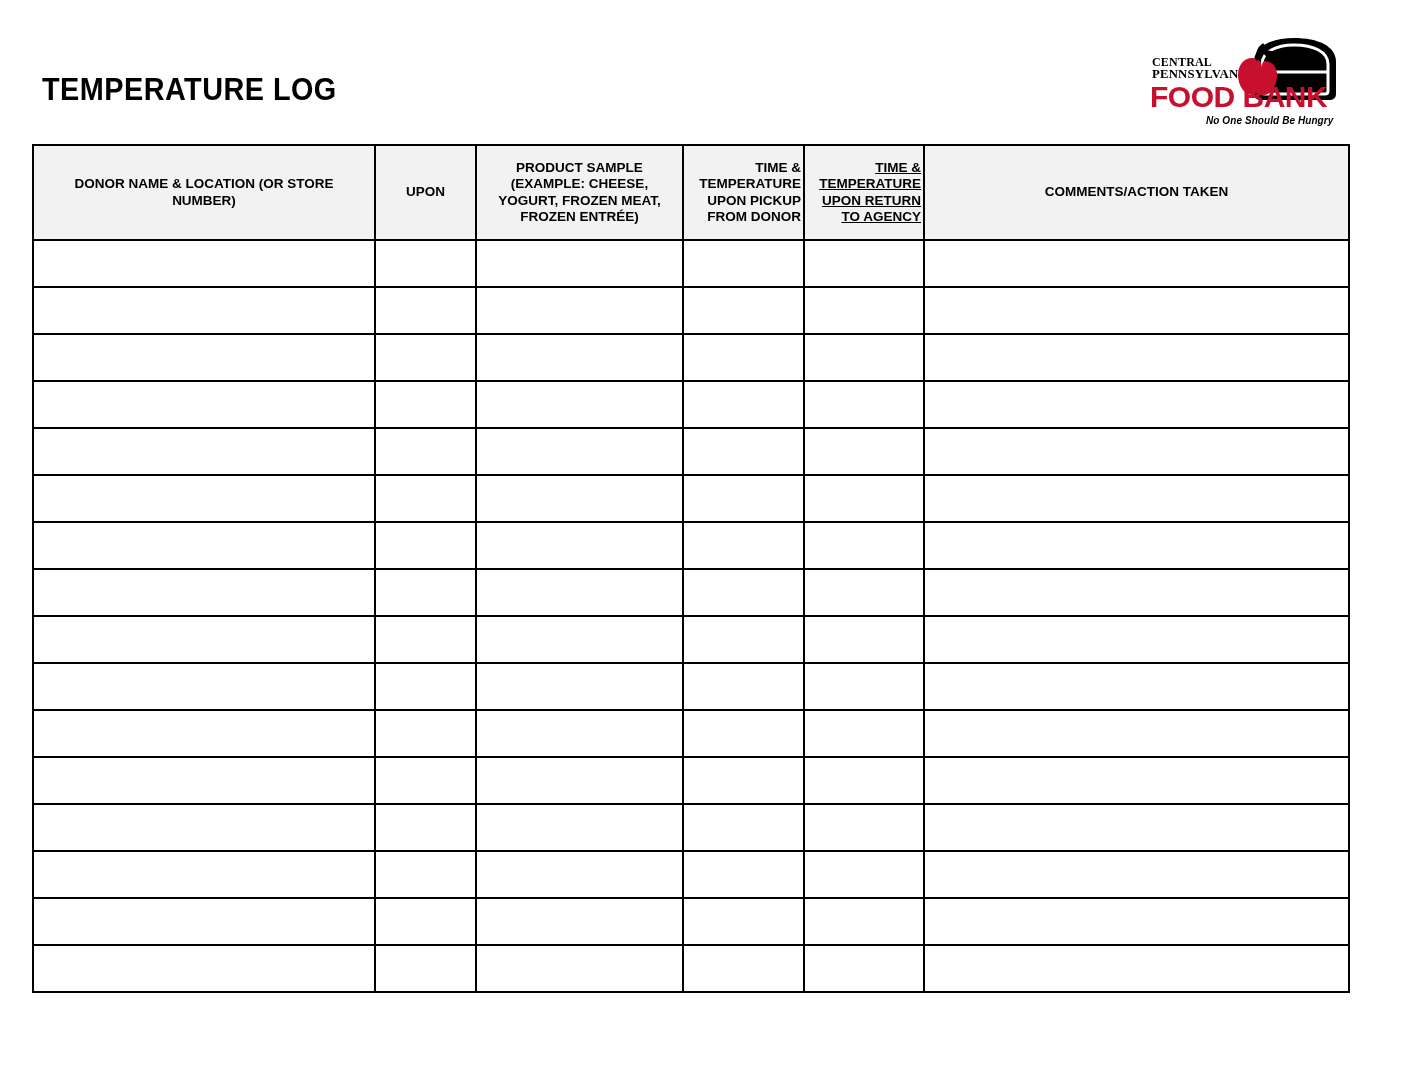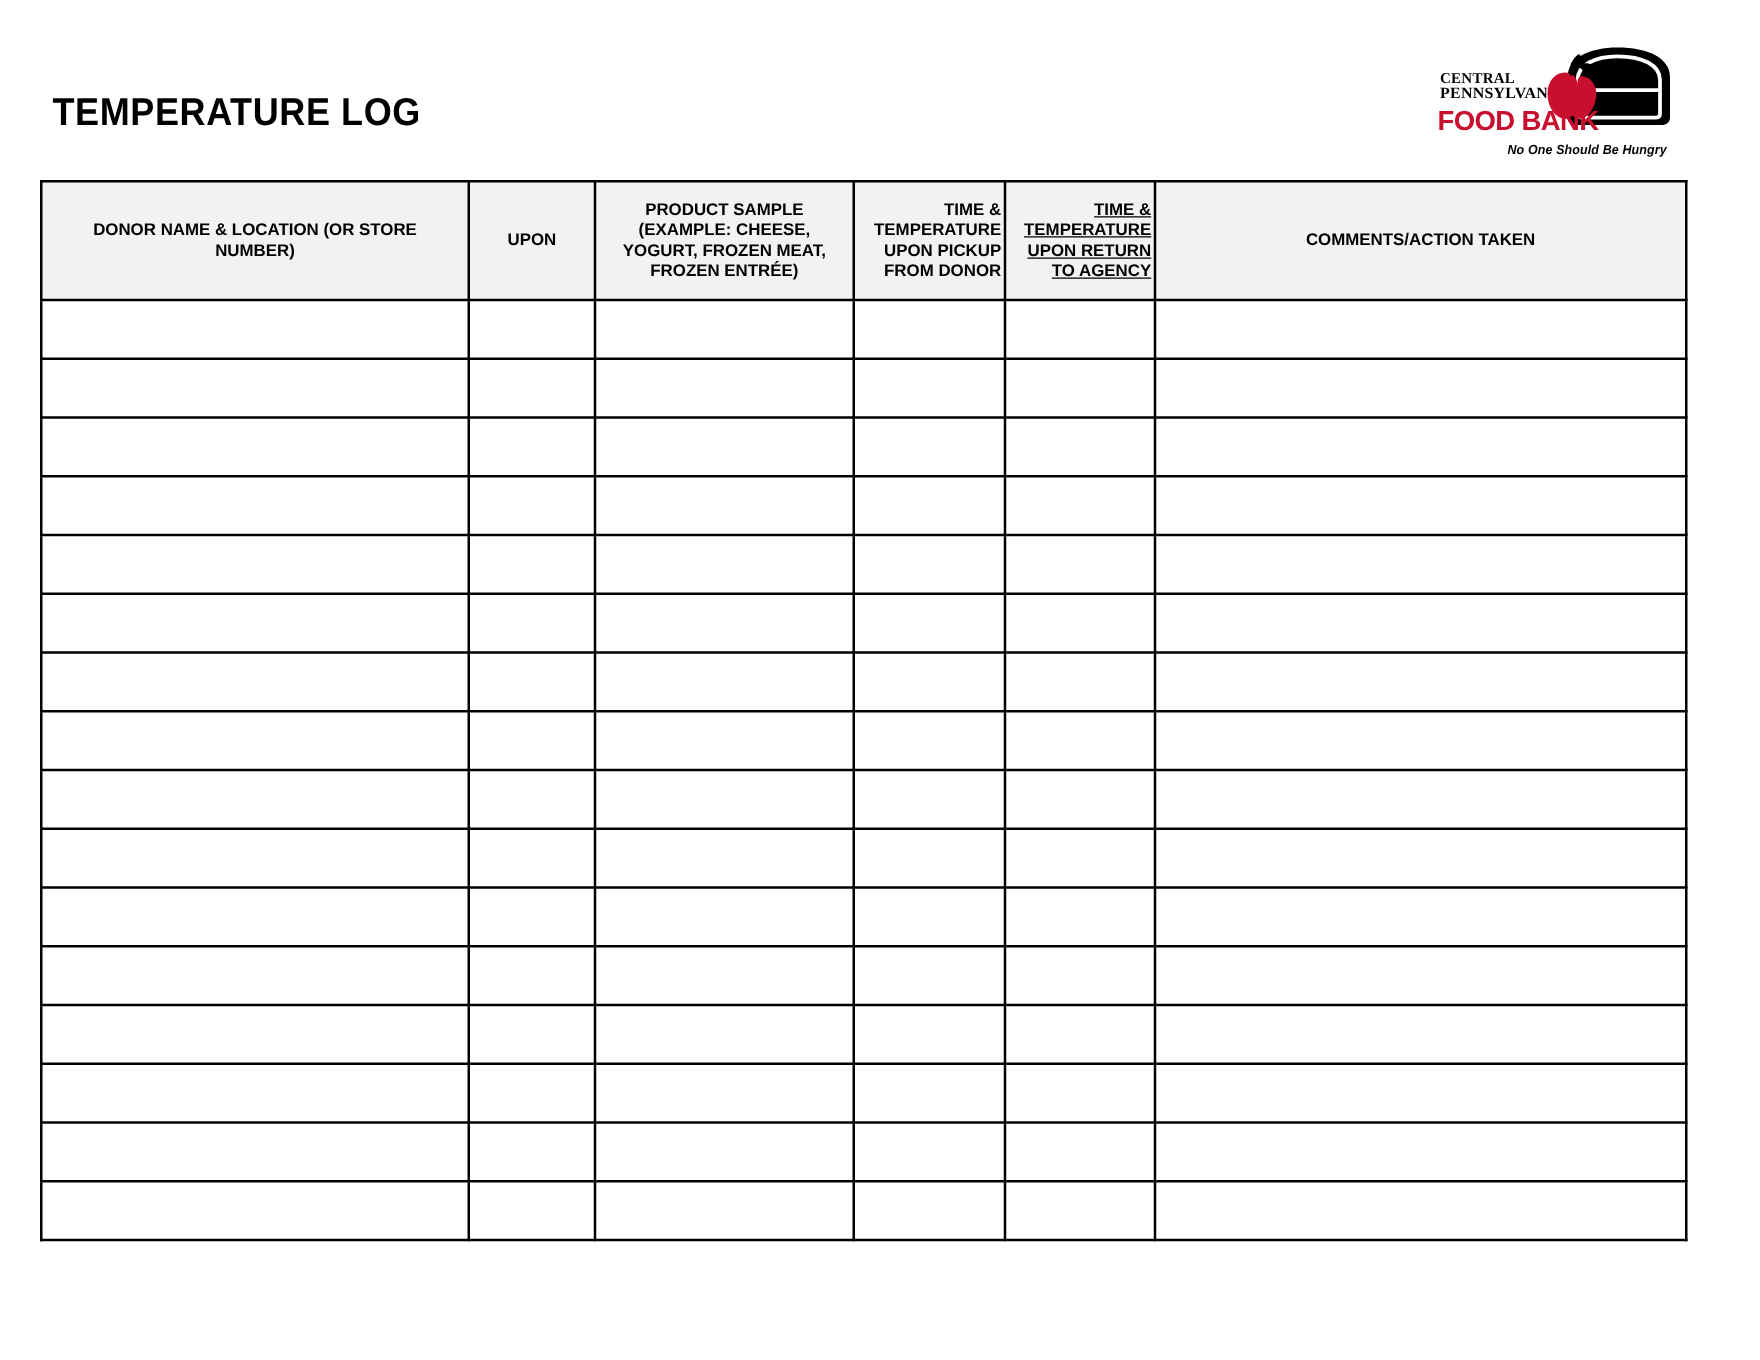--- a/index.html
+++ b/index.html
@@ -76,21 +76,21 @@
     font-size: 12.5px;
     transform: scaleX(1.02);
     transform-origin: left center;
   }
   .logo-foodbank {
     position: absolute;
     left: 6px;
     top: 50px;
     font-family: "Liberation Sans", sans-serif;
     font-weight: bold;
-    font-size: 22px;
+    font-size: 30px;
     letter-spacing: -0.5px;
     line-height: 30px;
     color: #C8102E;
     white-space: nowrap;
     z-index: 3;
   }
   .logo-tagline {
     position: absolute;
     left: 62px;
     top: 82px;

